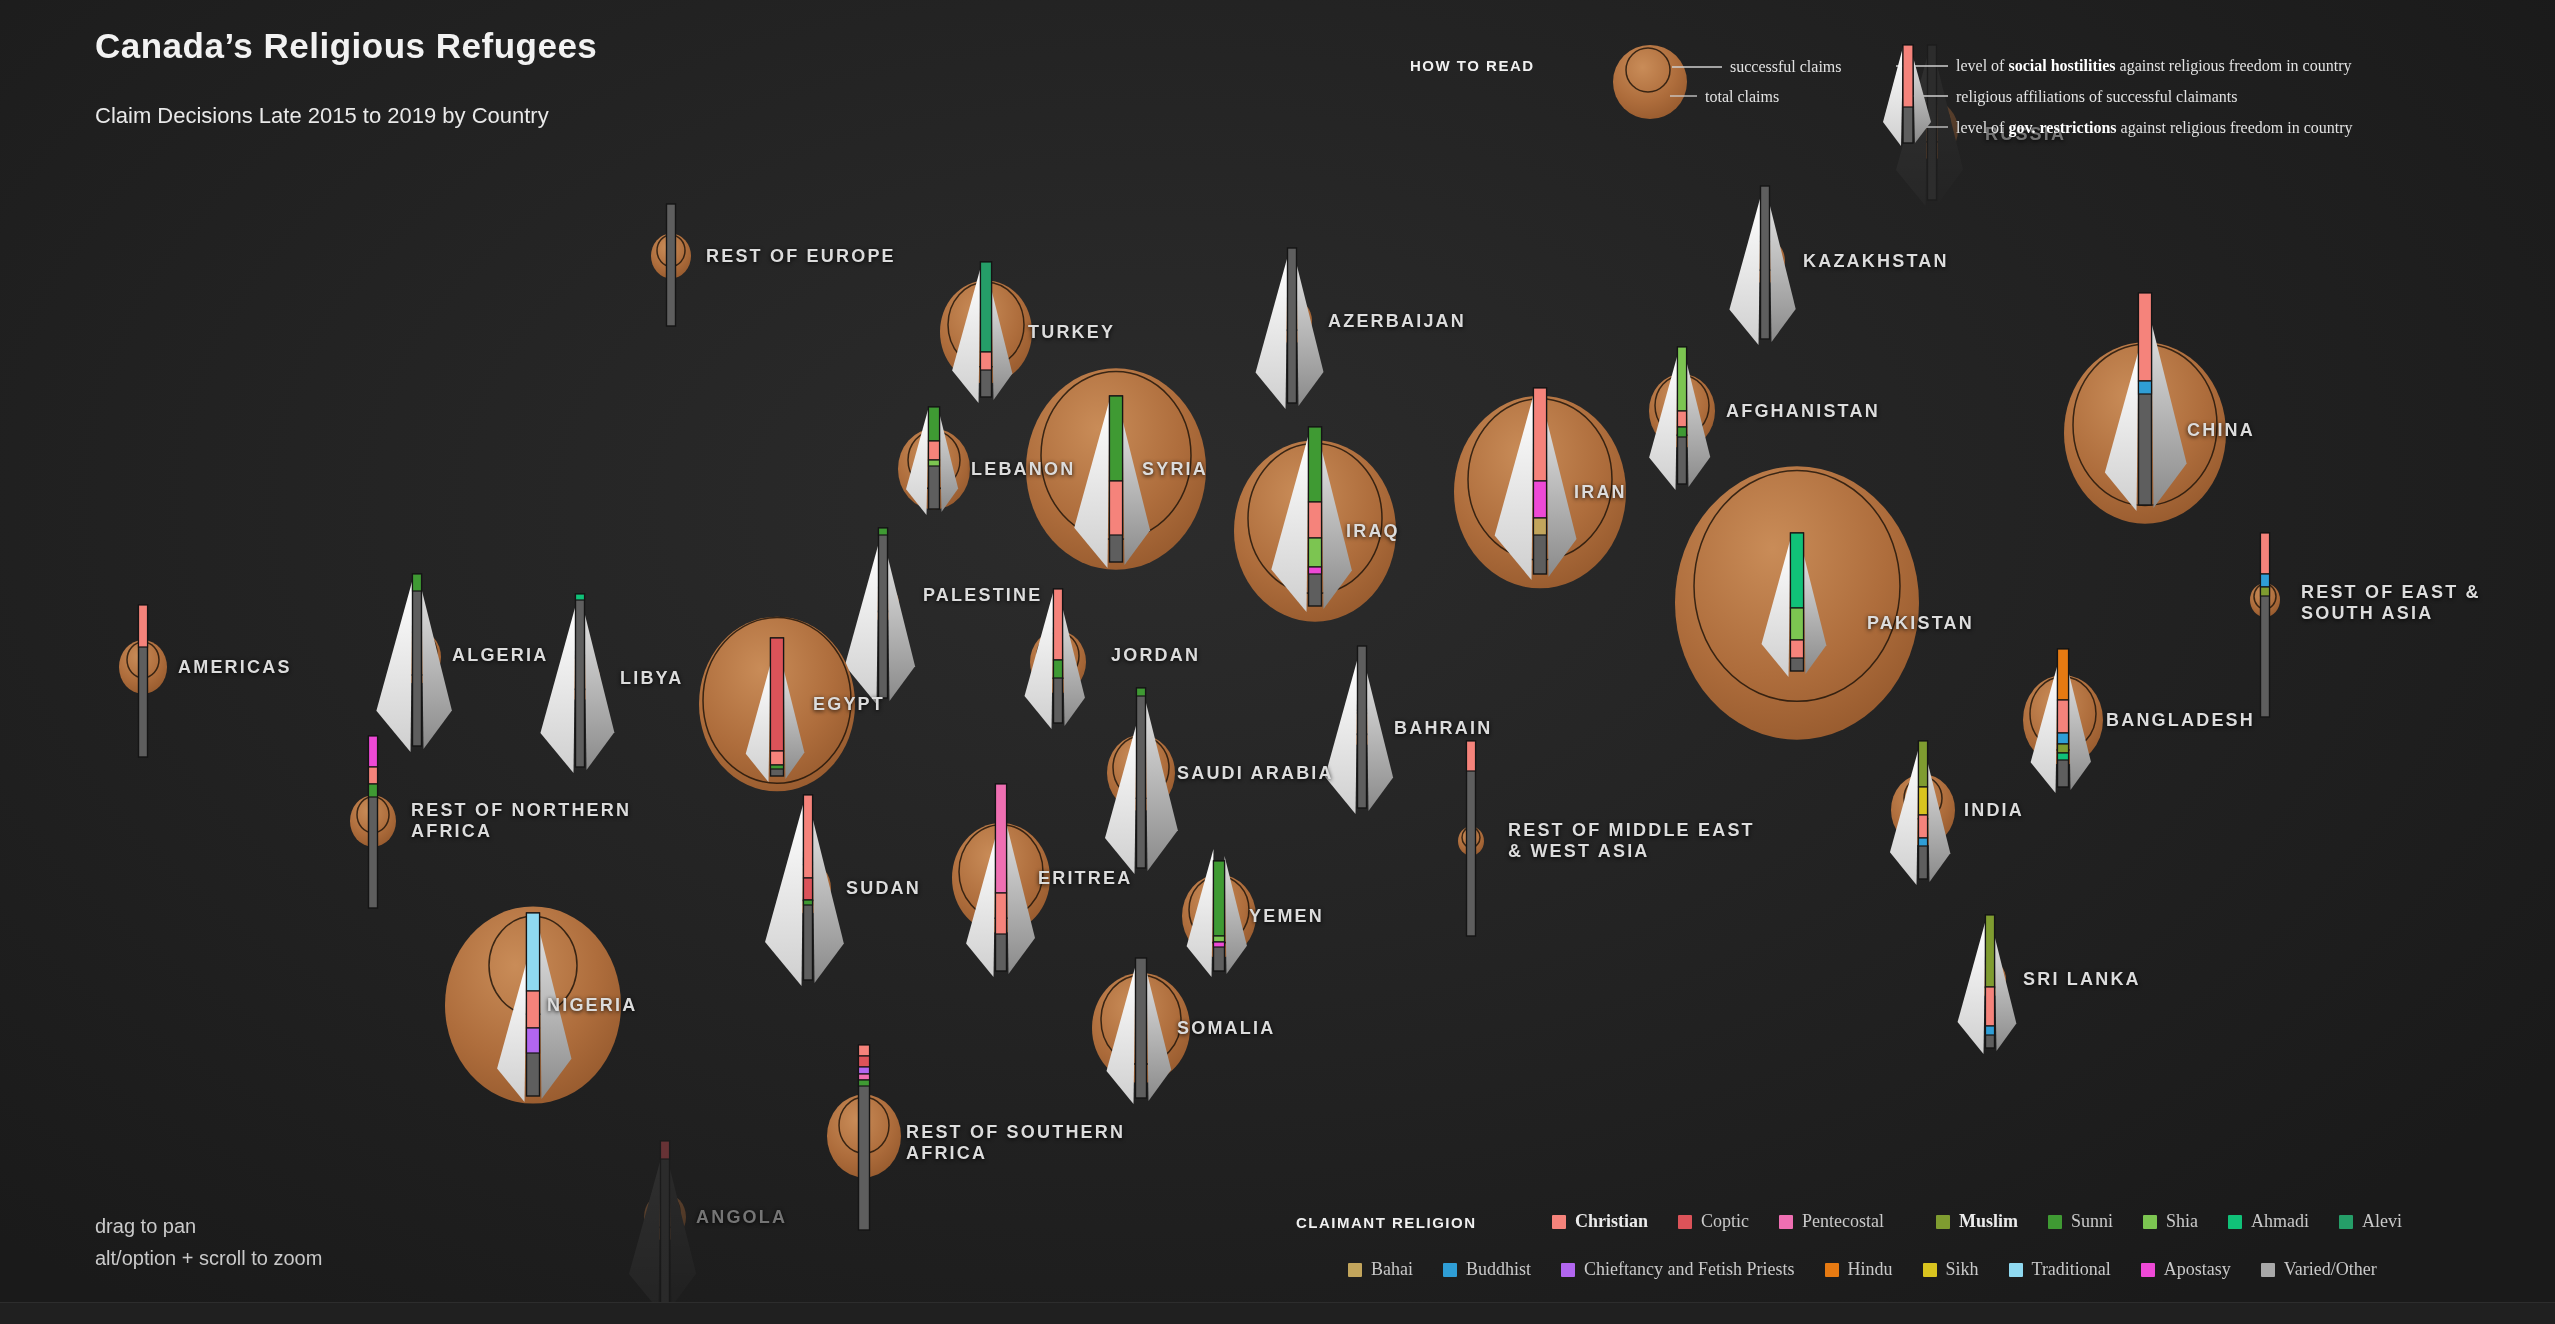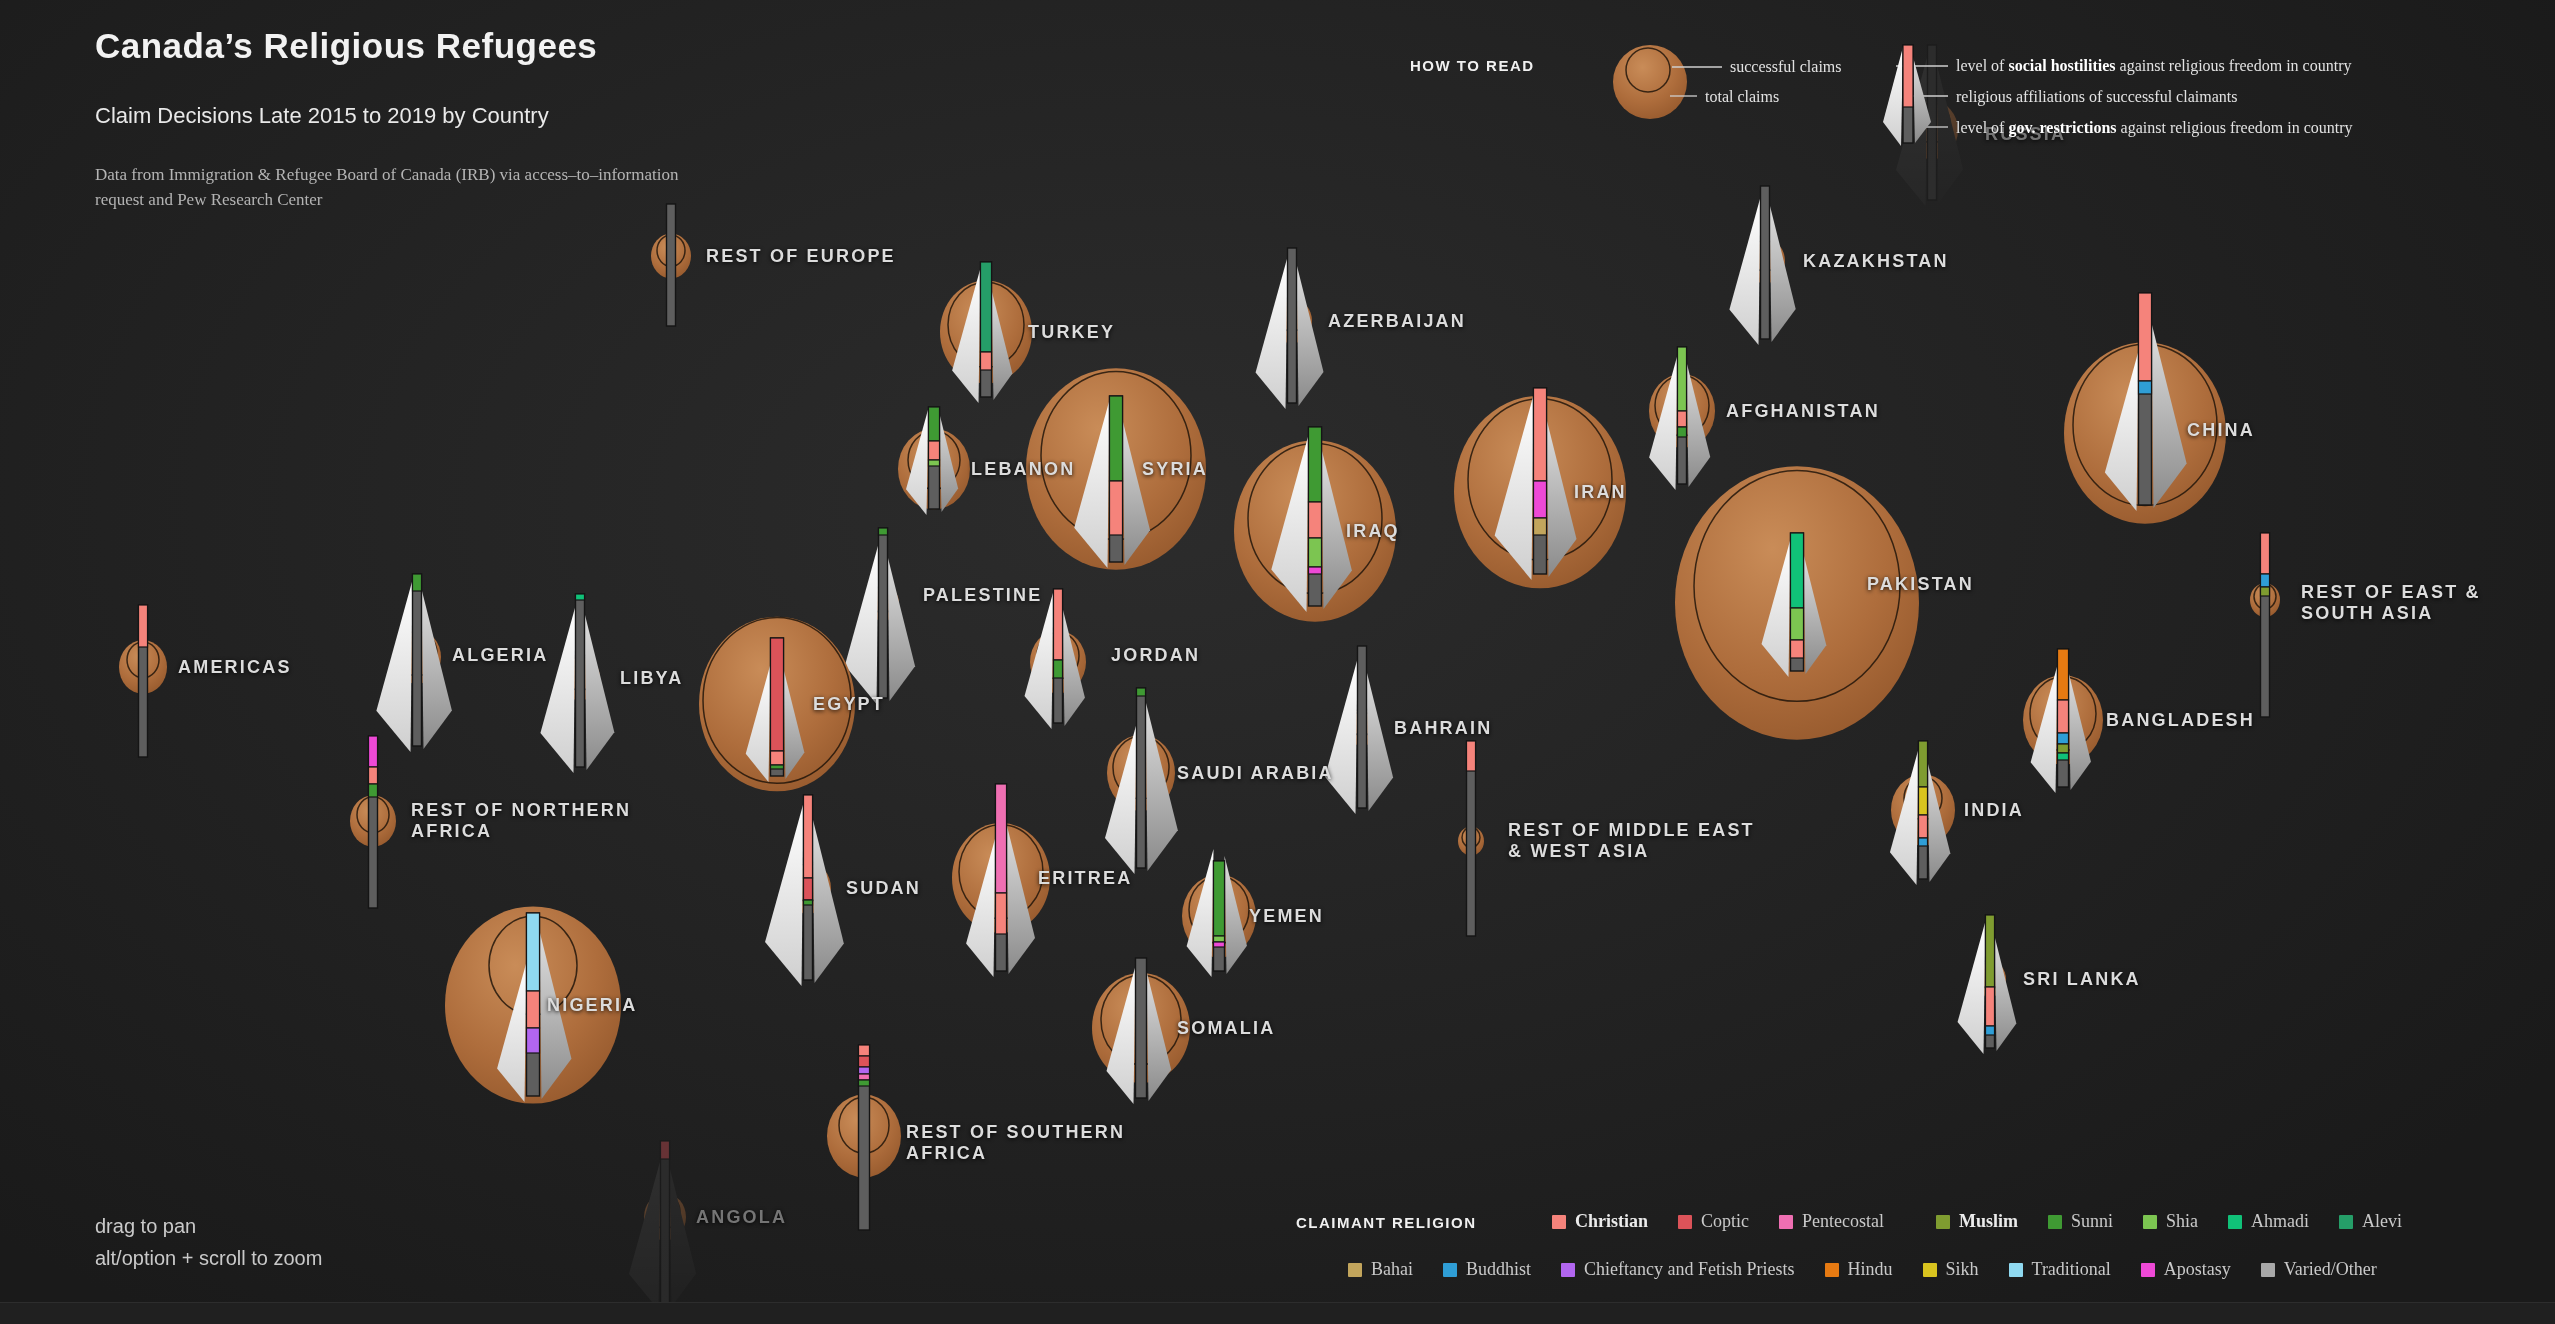--- a/index.html
+++ b/index.html
@@ -397,21 +397,21 @@
       <div class="country-label" style="left: 1346px; top: 531px;">
         <div>IRAQ</div>
       </div>
       <div class="country-label" style="left: 2301px; top: 603px;">
         <div>REST OF EAST &amp;</div>
         <div>SOUTH ASIA</div>
       </div>
       <div class="country-label" style="left: 923px; top: 595px;">
         <div>PALESTINE</div>
       </div>
-      <div class="country-label" style="left: 1827px; top: 584px; padding-left: 40px;">
+      <div class="country-label" style="left: 1827px; top: 623px; padding-left: 40px;">
         <div>PAKISTAN</div>
       </div>
       <div class="country-label" style="left: 452px; top: 655px;">
         <div>ALGERIA</div>
       </div>
       <div class="country-label" style="left: 1097px; top: 655px; margin-left: 14px;">
         <div>JORDAN</div>
       </div>
       <div class="country-label" style="left: 178px; top: 667px;">
         <div>AMERICAS</div>
@@ -464,24 +464,20 @@
         <div>REST OF SOUTHERN</div>
         <div>AFRICA</div>
       </div>
       <div class="country-label dim" style="left: 696px; top: 1217px;">
         <div>ANGOLA</div>
       </div>
     </div>
 
   <div class="hdr" id="page-title">Canada’s Religious Refugees</div>
   <div class="hdr" id="page-subtitle">Claim Decisions Late 2015 to 2019 by Country</div>
-  <div class="hdr" id="page-source">
-    <div>Data from Immigration &amp; Refugee Board of Canada (IRB) via access–to–information</div>
-    <div>request and Pew Research Center</div>
-  </div>
 
   <div class="kicker" id="howto-title">HOW TO READ</div>
   <div class="howto-label" style="left:1730px;top:67px;">successful claims</div>
   <div class="howto-label" style="left:1705px;top:97px;">total claims</div>
   <div class="howto-label" style="left:1956px;top:66px;"><span>level of </span><b>social hostilities</b><span> against religious freedom in country</span></div>
   <div class="howto-label" style="left:1956px;top:97px;">religious affiliations of successful claimants</div>
   <div class="howto-label" style="left:1956px;top:128px;"><span>level of </span><b>gov. restrictions</b><span> against religious freedom in country</span></div>
 
   <div class="kicker" id="legend-title">CLAIMANT RELIGION</div>
   <div class="legend-row" id="legend-row2">

